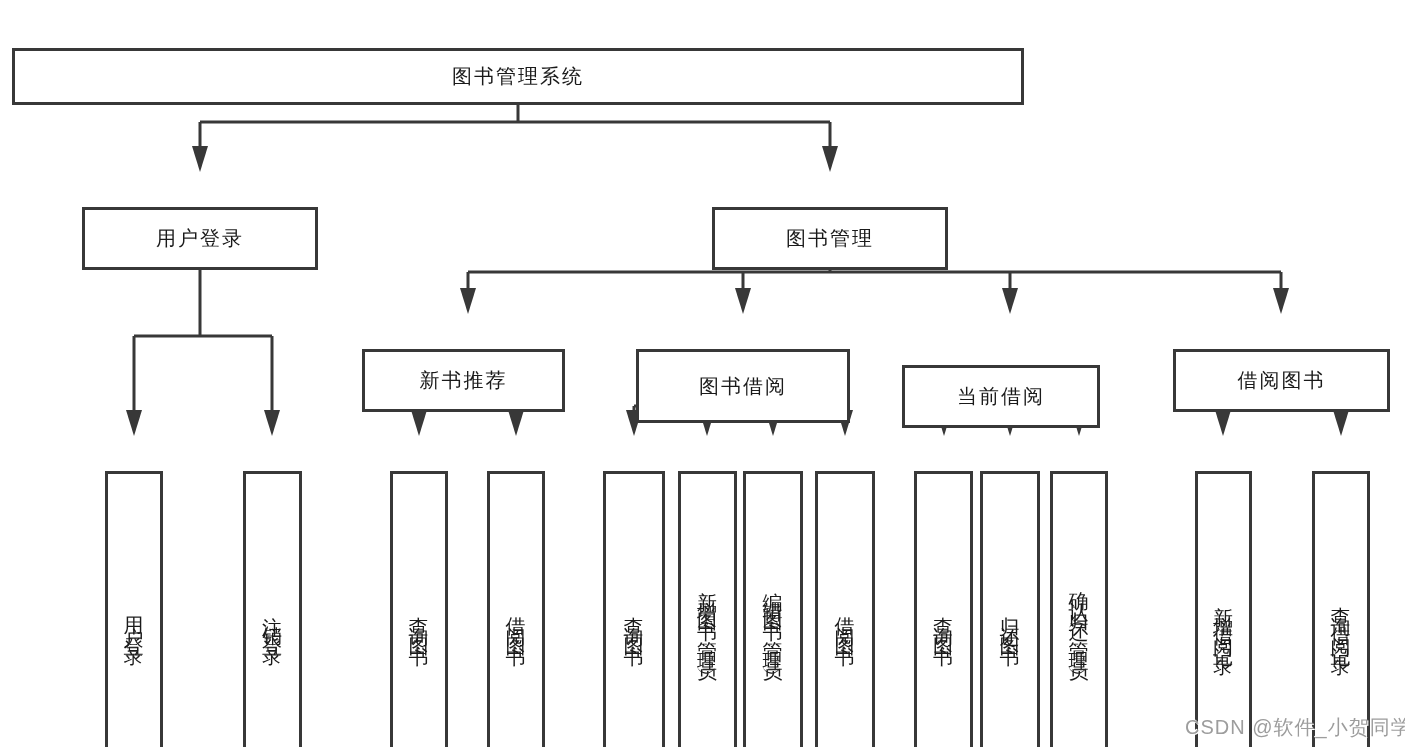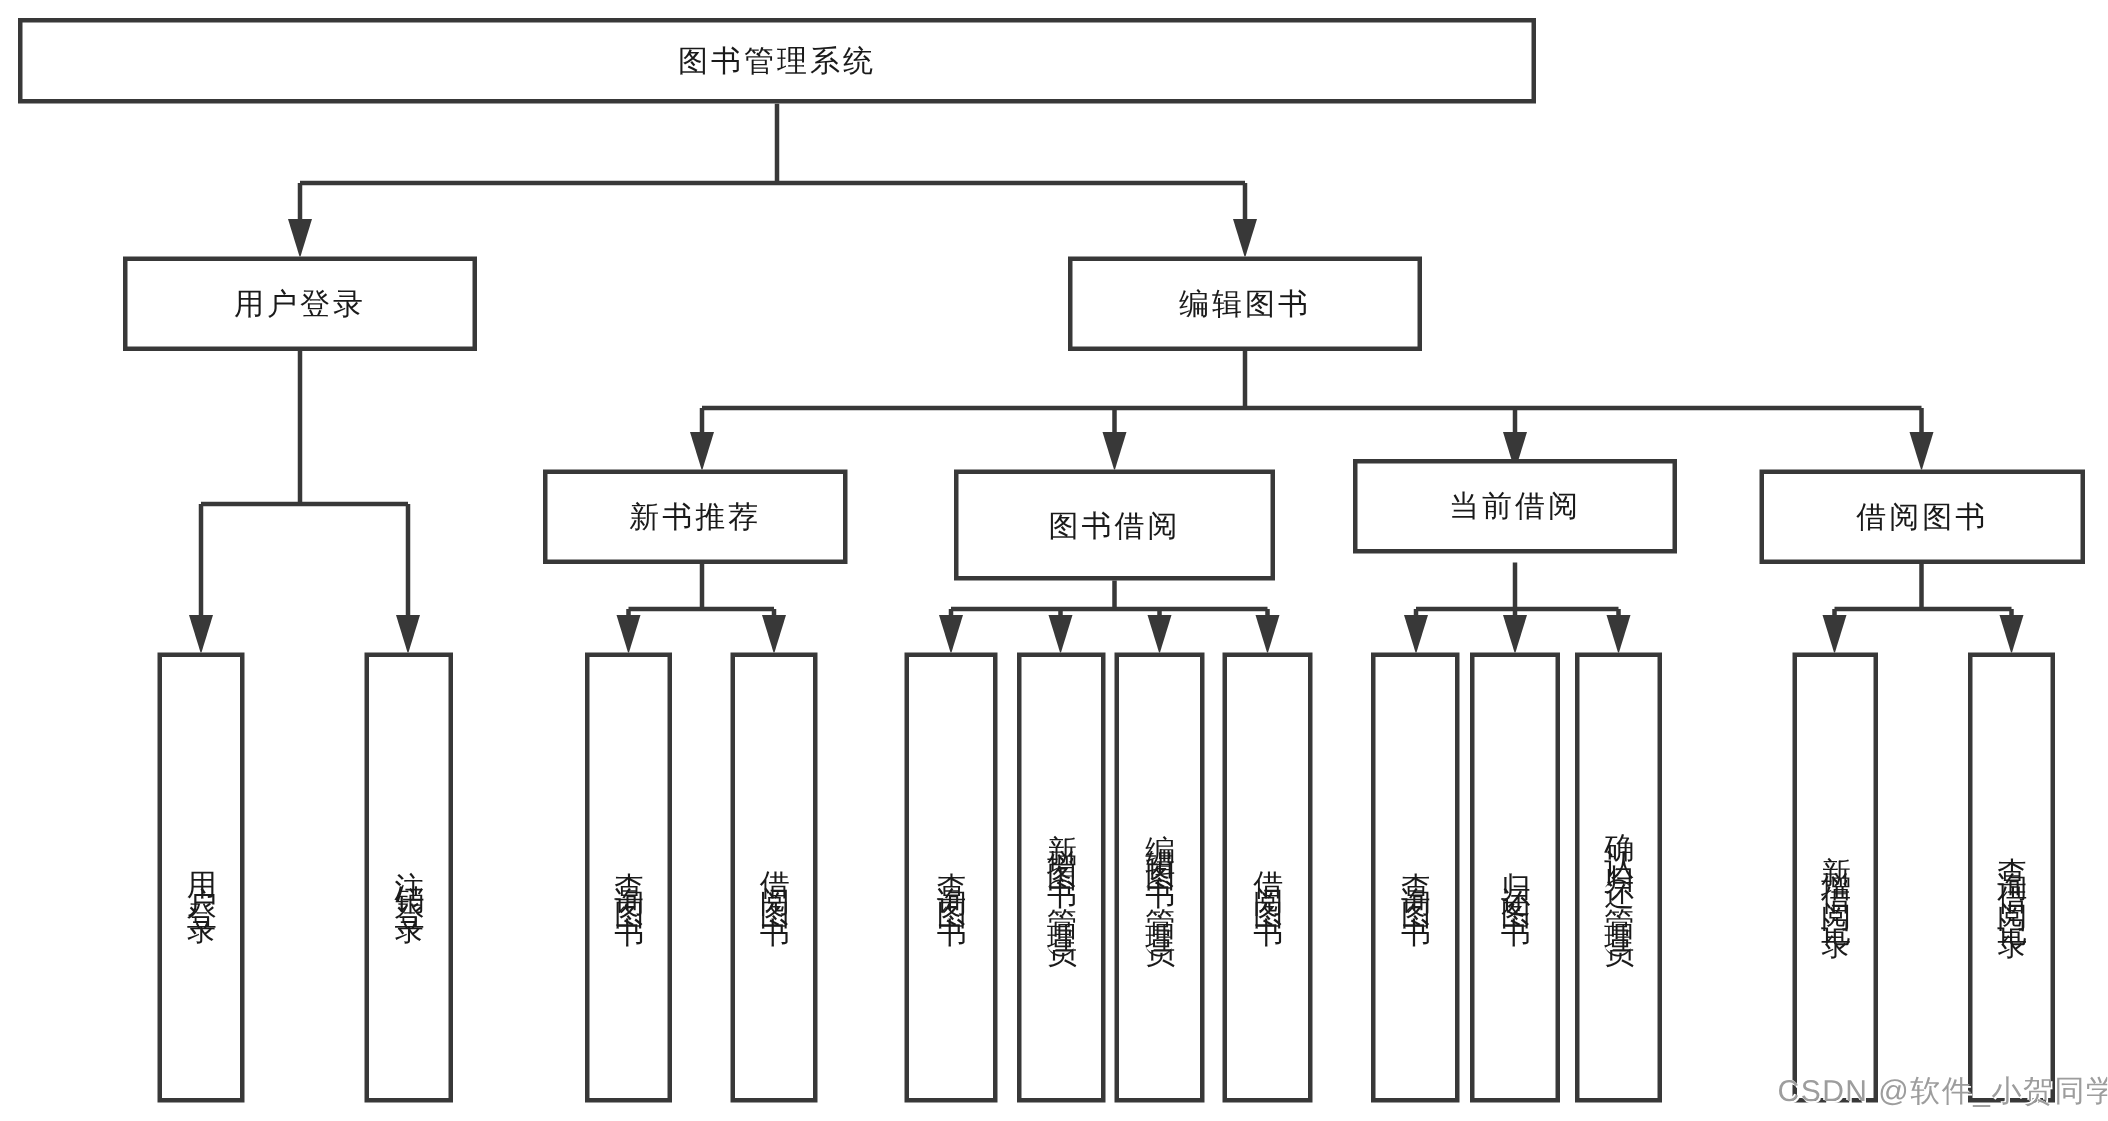--- a/index.html
+++ b/index.html
@@ -22,20 +22,21 @@
     box-sizing: border-box;
     border: 3px solid #383838;
     background: #ffffff;
     display: flex;
     align-items: center;
     justify-content: center;
     color: #1a1a1a;
     font-size: 20px;
     letter-spacing: 2px;
     white-space: nowrap;
+    margin-top: 36px;
   }
   .v-node { letter-spacing: 0; }
   .v-node .vtext {
     writing-mode: vertical-rl;
     text-orientation: mixed;
     font-size: 20px;
     letter-spacing: 10px;
     line-height: 1.1;
     white-space: nowrap;
   }
@@ -84,25 +85,25 @@
       <polygon points="1002,410 1018,410 1010,436"></polygon>
       <polygon points="1071,410 1087,410 1079,436"></polygon>
       <polygon points="1215,410 1231,410 1223,436"></polygon>
       <polygon points="1333,410 1349,410 1341,436"></polygon>
     </g>
   </svg>
 
   <div class="node" style="left:12px;top:12px;width:1012px;height:57px">图书管理系统</div>
 
   <div class="node" style="left:82px;top:171px;width:236px;height:63px">用户登录</div>
-  <div class="node" style="left:712px;top:171px;width:236px;height:63px">编辑图书</div>
+  <div class="node" style="left:712px;top:171px;width:236px;height:63px">图书管理</div>
 
   <div class="node" style="left:362px;top:313px;width:203px;height:63px">新书推荐</div>
   <div class="node" style="left:636px;top:313px;width:214px;height:74px">图书借阅</div>
-  <div class="node" style="left:902px;top:306px;width:216px;height:63px">当前借阅</div>
+  <div class="node" style="left:902px;top:329px;width:198px;height:63px">当前借阅</div>
   <div class="node" style="left:1173px;top:313px;width:217px;height:63px">借阅图书</div>
 
   <div class="node v-node" style="left:105px;top:435px;width:58px;height:300px">
     <span class="vtext">用户登录</span>
   </div>
   <div class="node v-node" style="left:243px;top:435px;width:59px;height:300px">
     <span class="vtext">注销登录</span>
   </div>
 
   <div class="node v-node" style="left:390px;top:435px;width:58px;height:300px">

